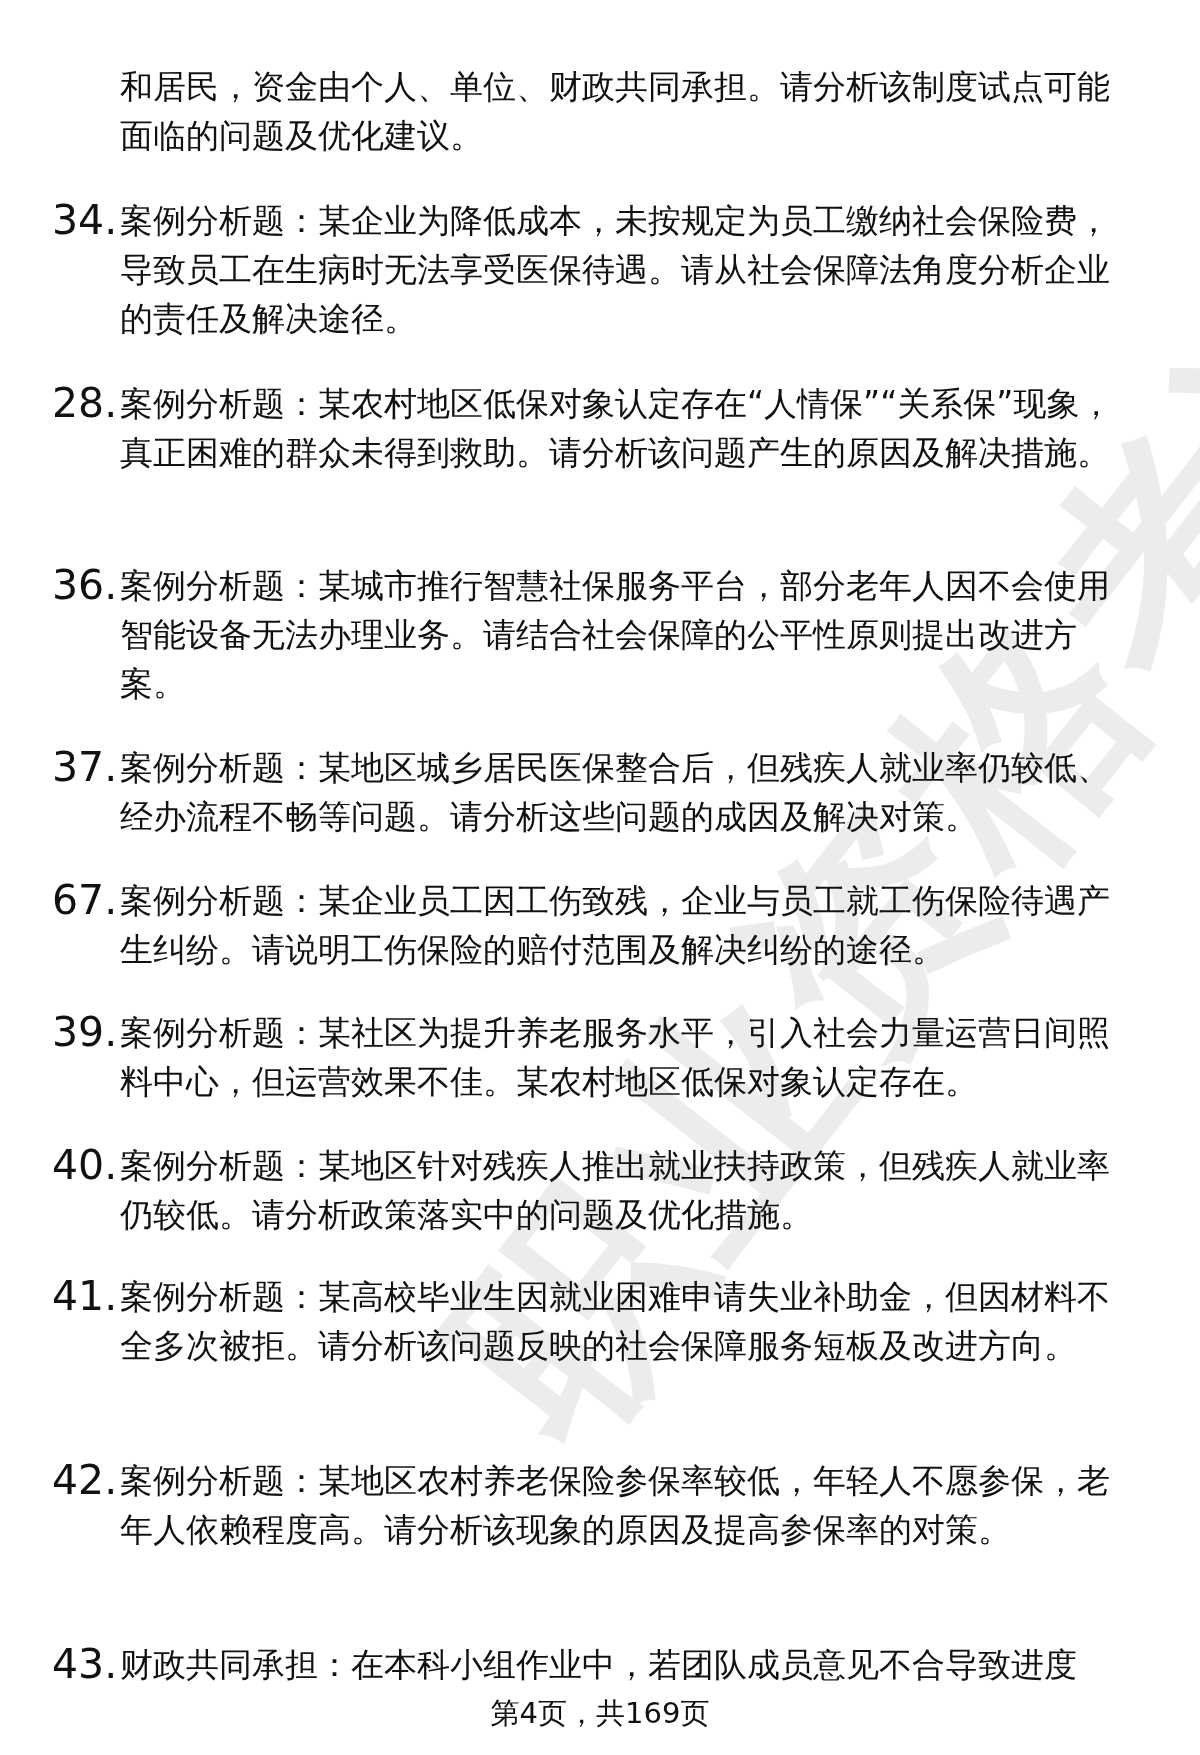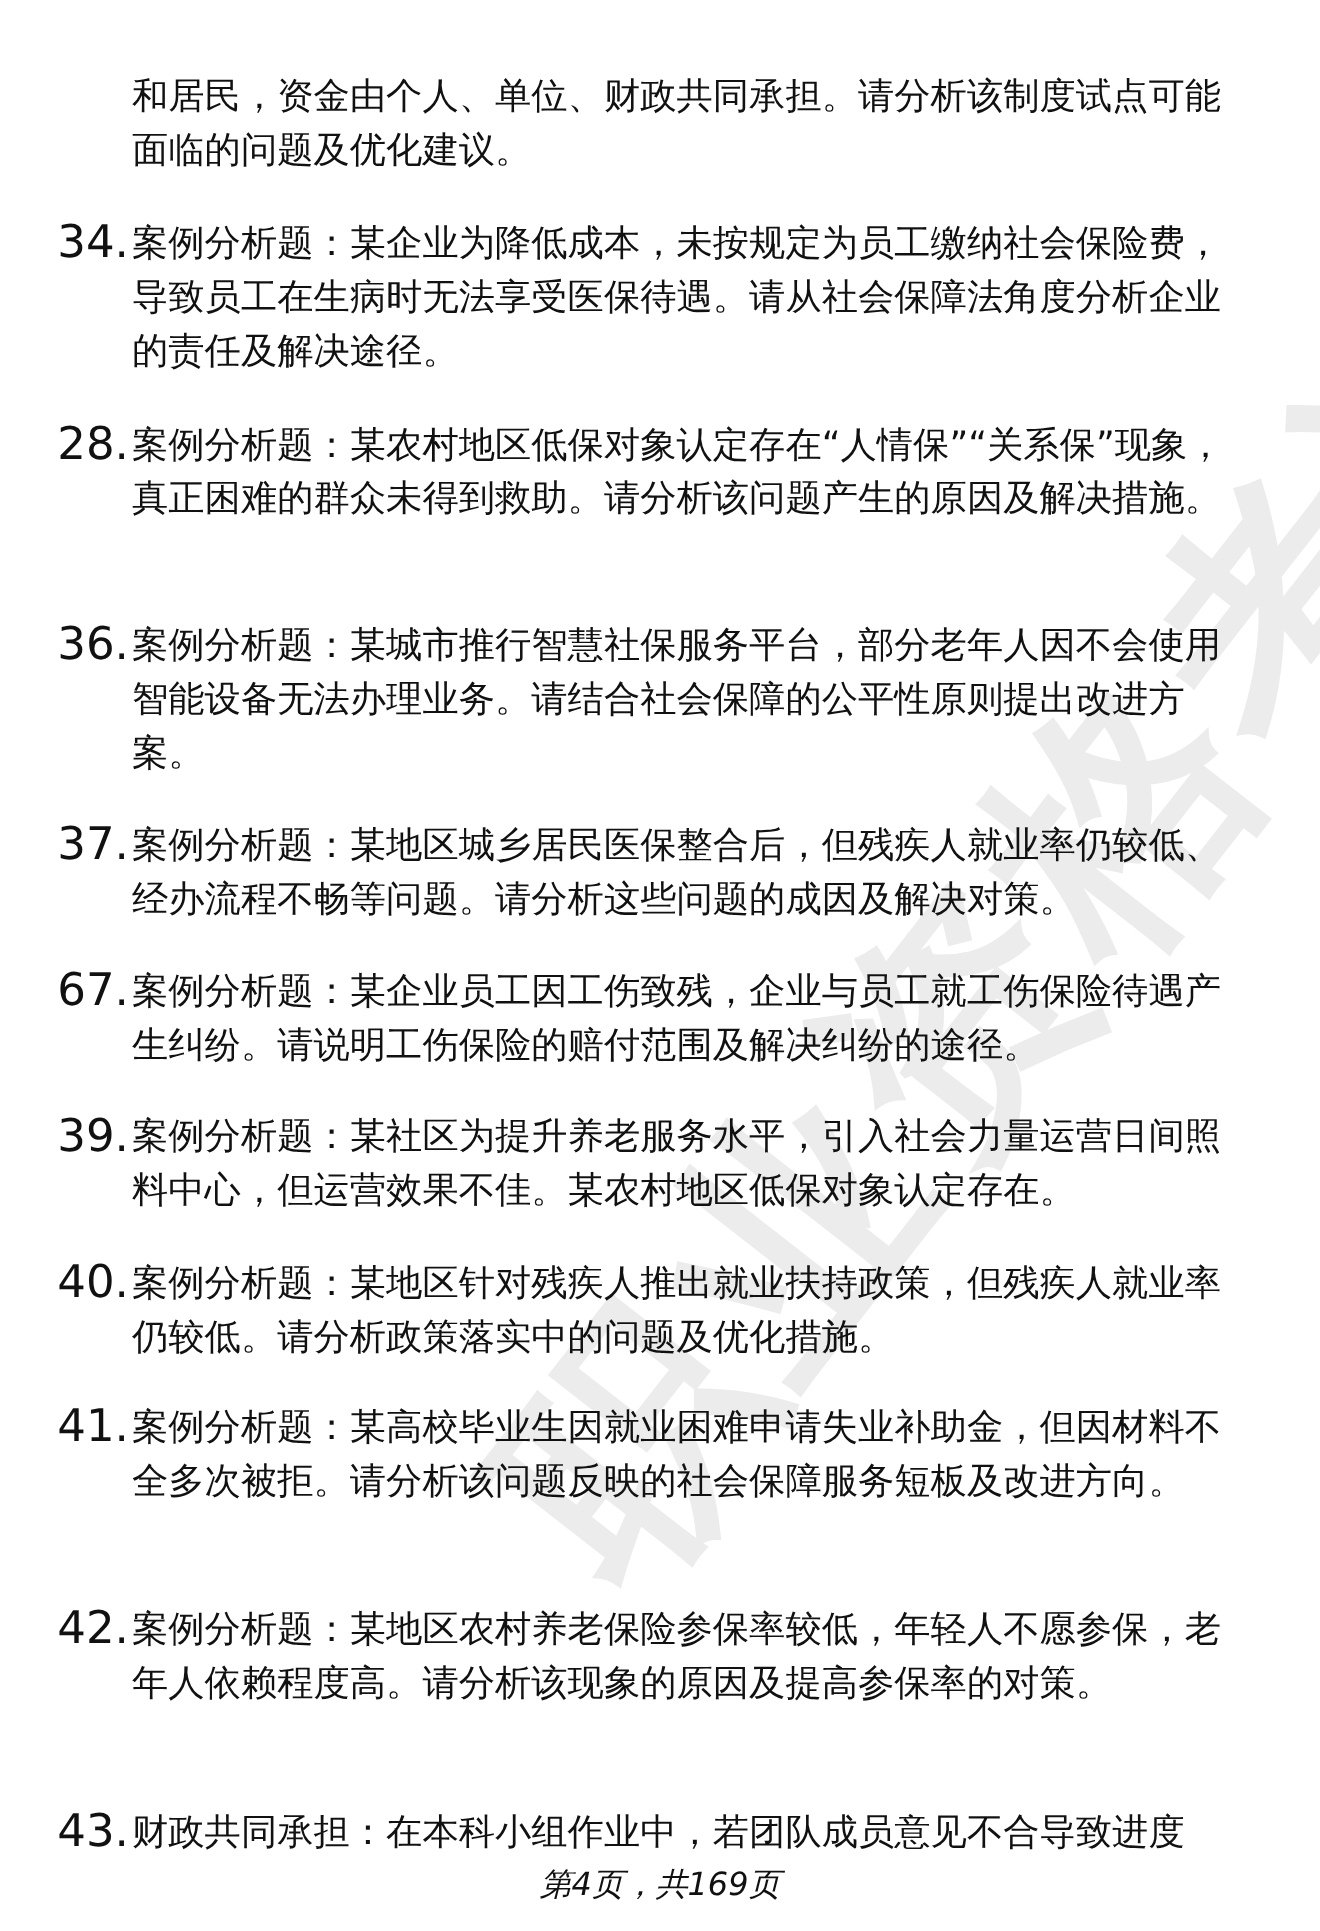--- a/index.html
+++ b/index.html
@@ -3,21 +3,21 @@
 <meta charset="utf-8">
 <style>
   html, body { margin:0; padding:0; background:#ffffff; }
   body { width:1200px; height:1755px; position:relative; overflow:hidden;
          font-family:"DejaVu Sans","Liberation Sans",sans-serif; color:#111; }
   .page { position:absolute; left:0; top:0; width:1200px; height:1755px; }
   .item { position:absolute; left:0; width:1200px; }
   .num { position:absolute; left:52px; width:76px; font-size:41px; line-height:49px; }
   .txt { position:absolute; left:120px; width:1010px; font-size:33px; line-height:49px; }
   .footer { position:absolute; left:0; width:1200px; top:1693px; text-align:center;
-            font-size:29px; line-height:40px;font-style:italic; }
+            font-size:29px; line-height:40px; }
   .watermark { position:absolute; left:230px; top:680px; font-size:230px; color:#ececec;
                transform:rotate(-52deg); transform-origin:center; white-space:nowrap;
                font-weight:bold; letter-spacing:10px; pointer-events:none; z-index:0; }
   .item, .footer { z-index:1; }
 </style>
 </head>
 <body>
 
 <div class="page">
 

